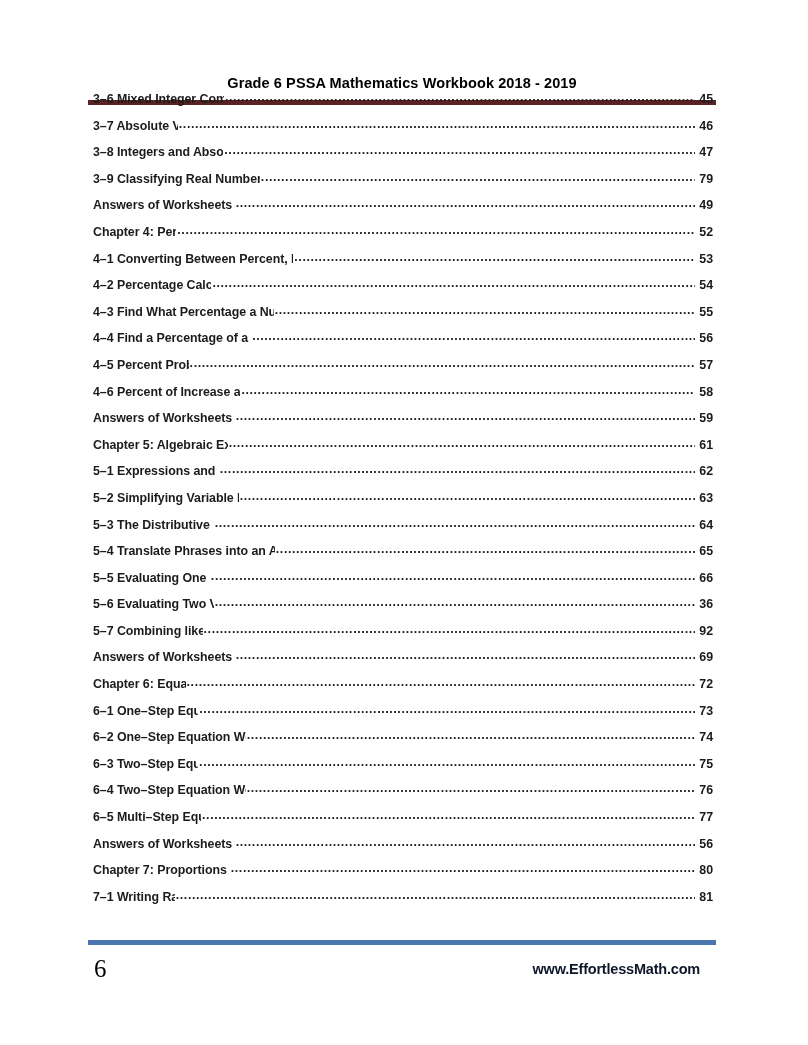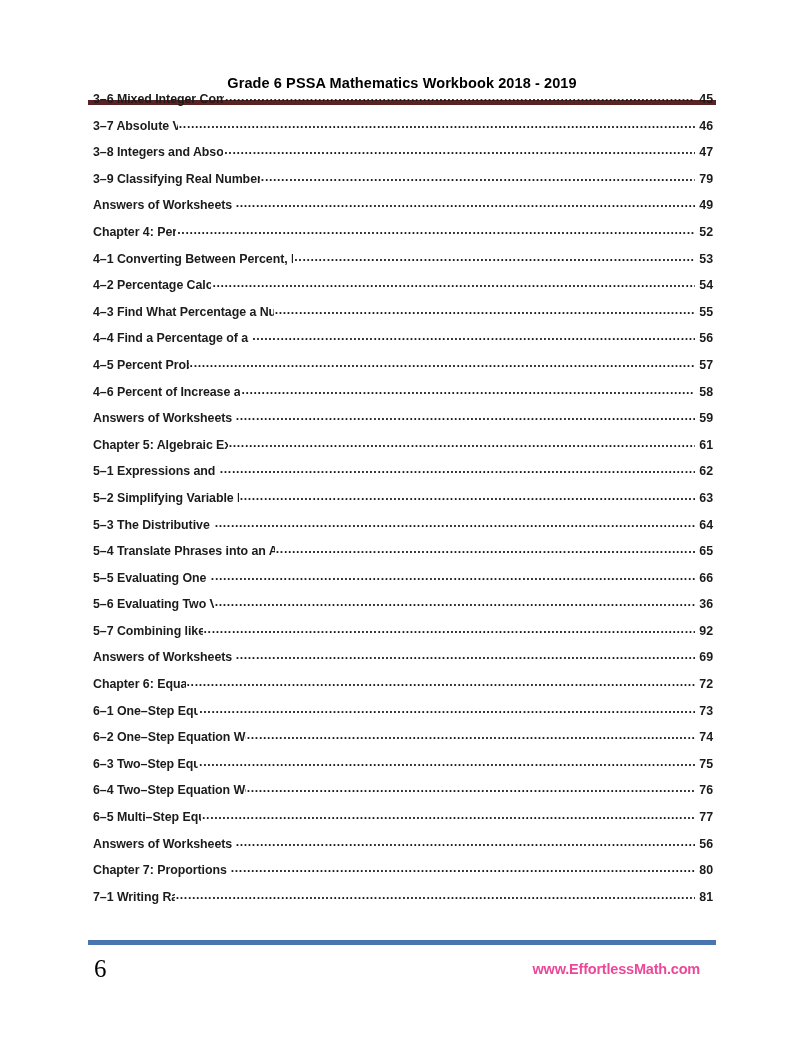--- a/index.html
+++ b/index.html
@@ -111,21 +111,21 @@
     font-size: 25px;
     font-weight: normal;
     color: #000000;
     line-height: 30px;
     padding-left: 6px;
   }
   .footer-site {
     font-family: "Liberation Sans", "DejaVu Sans", sans-serif;
     font-size: 14.5px;
     font-weight: bold;
-    color: #ec4899;
+    color: #0f172a;
     line-height: 30px;
     letter-spacing: -0.2px;
     padding-right: 16px;
   }
 </style>
 </head>
 <body>
 
 <div class="page">
 

